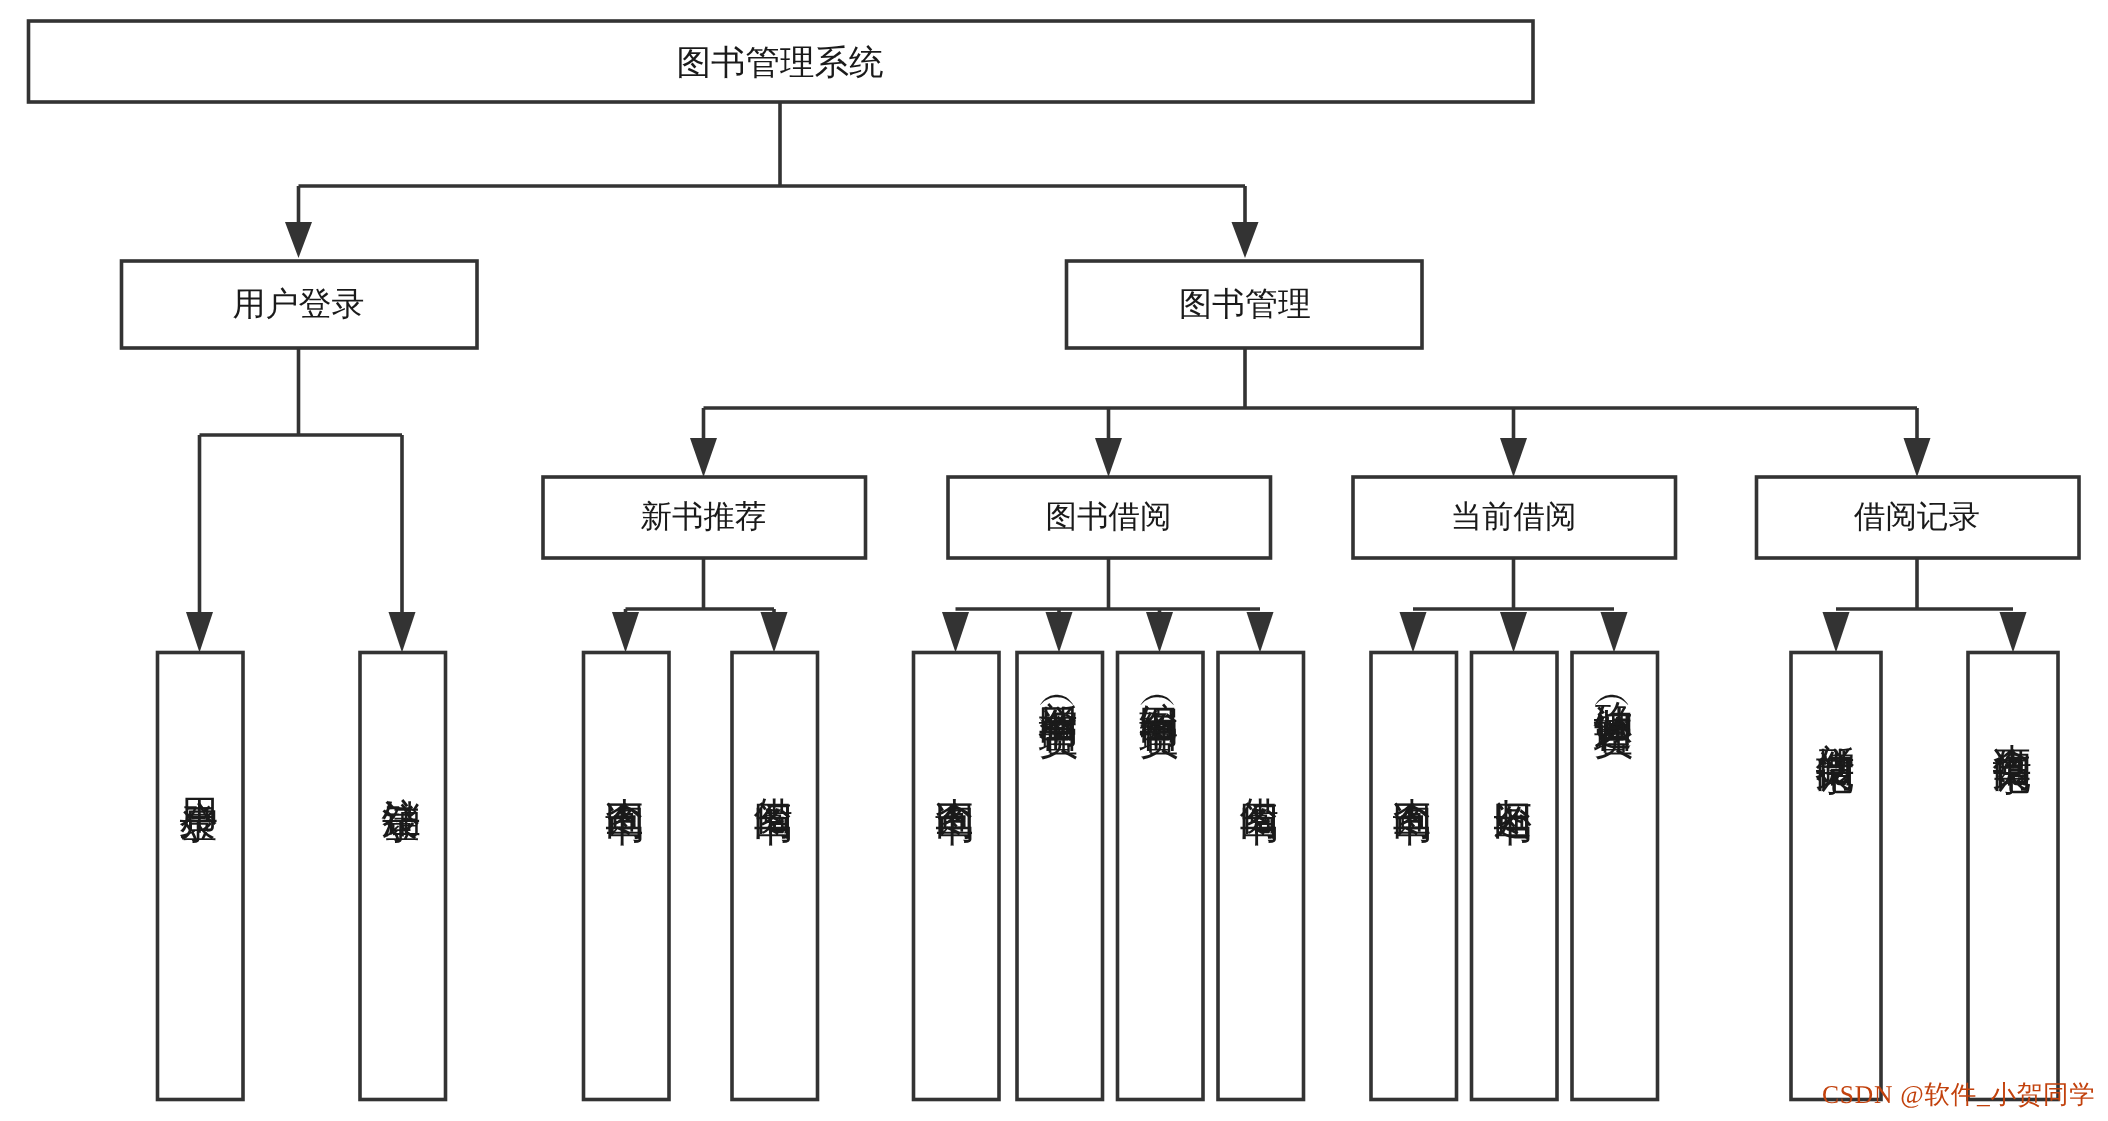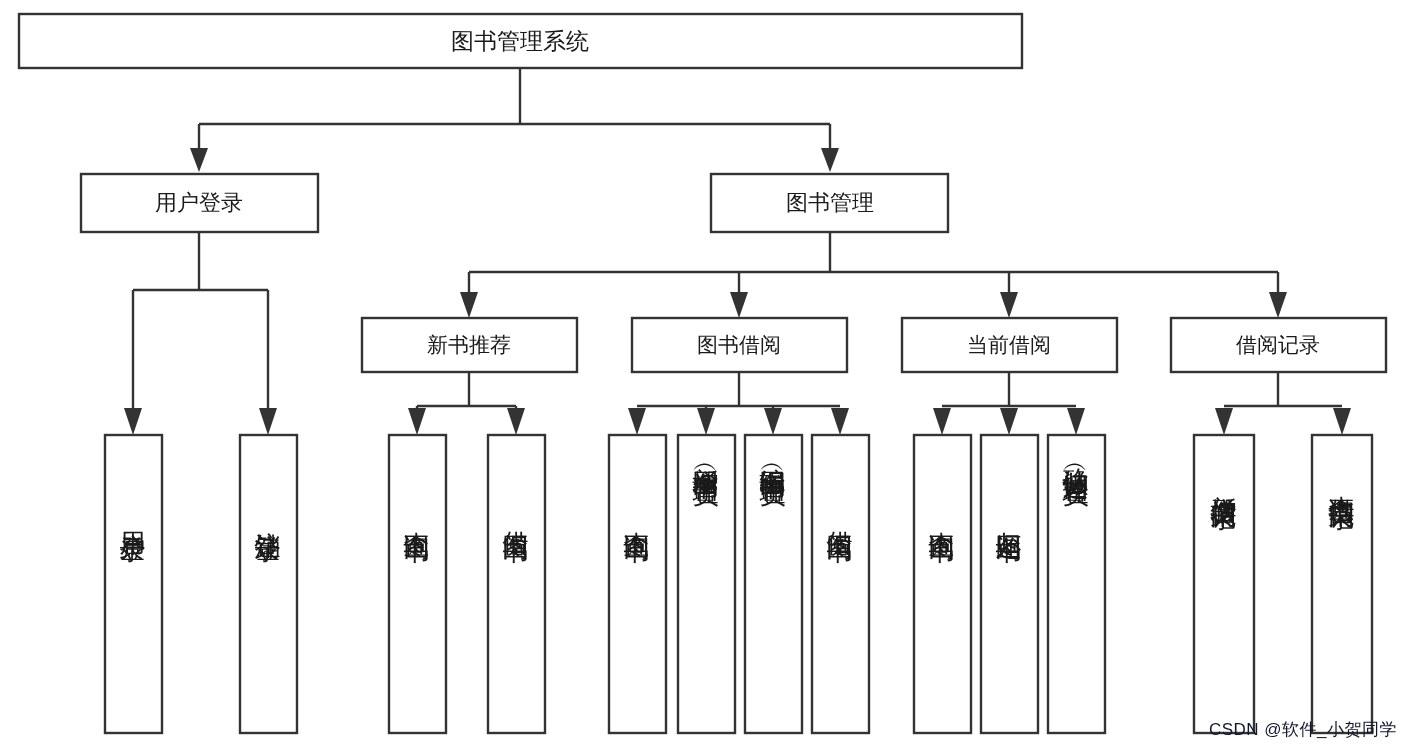--- a/index.html
+++ b/index.html
@@ -46,23 +46,23 @@
     fill: none;
   }
   .arrow-head {
     fill: #333333;
     stroke: none;
   }
   .watermark {
     position: absolute;
     right: 8px;
     bottom: 6px;
-    font-family: Liberation Sans, sans-serif;
+    font-family: Liberation Serif, serif;
     font-size: 17px;
-    color: #0f172a;
+    color: #c2410c;
     white-space: nowrap;
     letter-spacing: 0.5px;
     pointer-events: none;
   }
 </style>
 </head>
 <body>
 
 <svg id="diagram" viewBox="0 0 1405 747" xmlns="http://www.w3.org/2000/svg">
 

